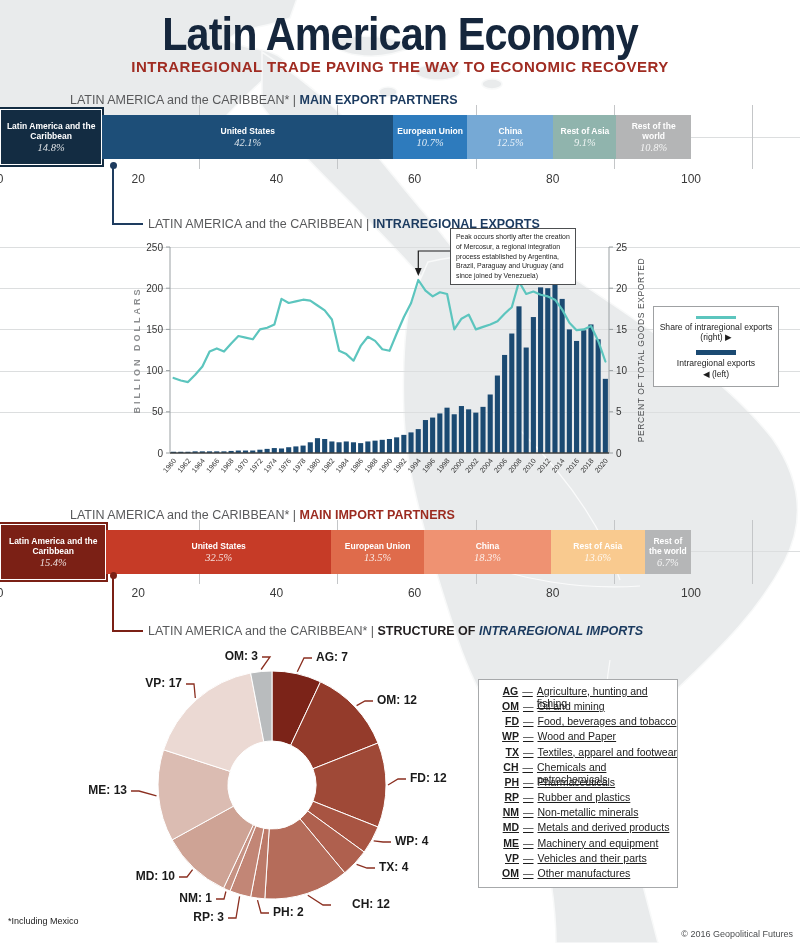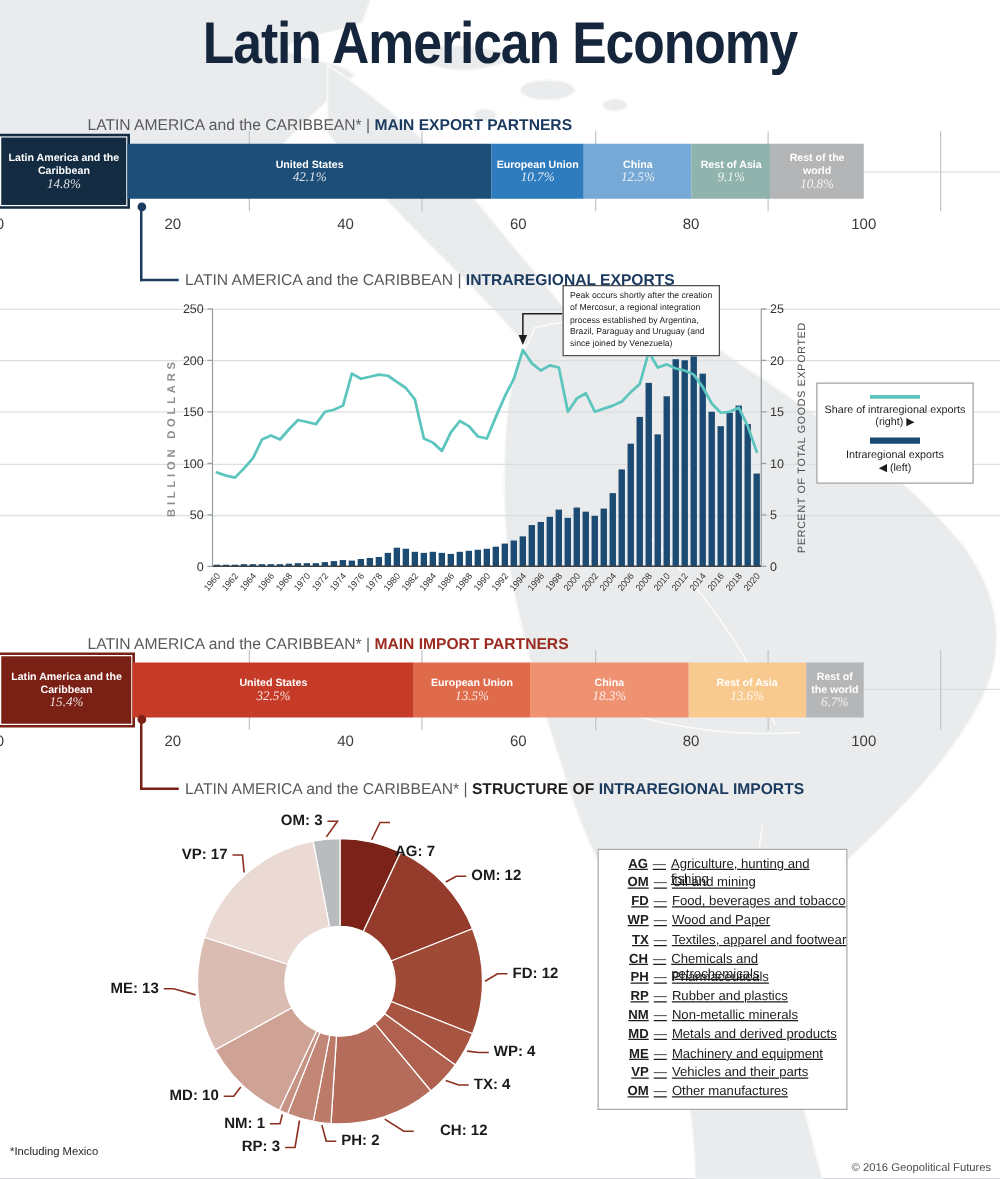--- a/index.html
+++ b/index.html
@@ -12,21 +12,21 @@
   
   .title{left:0;top:6px;width:800px;text-align:center;font-size:47px;font-weight:bold;color:#15263c;
          transform:scaleX(0.88);letter-spacing:-1px;}
   .subtitle{left:0;top:58px;width:800px;text-align:center;font-size:15px;font-weight:bold;color:#a02c22;letter-spacing:.5px;}
 
   
   .sechead{font-size:12.5px;color:#58595b;white-space:nowrap;}
   .sechead b{color:#1b3a5f;}
   .sechead .red{color:#9b2b20;}
   .sechead .blk{color:#231f20;}
-  .sechead .nav{color:#1b3a5f;}
+  .sechead .nav{color:#1b3a5f;font-style:italic;}
 
   
   .pwrap{left:62px;width:691px;}
   .pticks{height:64px;}
   .ptick{position:absolute;top:0;bottom:0;width:1px;background:#c4c6c8;}
   .pbar{position:absolute;left:0;right:0;height:44px;}
   .seg{position:absolute;top:0;height:100%;display:flex;flex-direction:column;align-items:center;justify-content:center;
        text-align:center;overflow:hidden;}
   .seg-name{font-size:8.5px;font-weight:bold;color:#fff;line-height:1.2;}
   .seg-pct{font-family:"Liberation Serif","DejaVu Serif",serif;font-style:italic;font-size:10.5px;color:rgba(255,255,255,.85);margin-top:1px;}
@@ -88,20 +88,21 @@
 
   <div class="gridline" style="top:137px"></div>
   <div class="gridline" style="top:247px"></div>
   <div class="gridline" style="top:288px"></div>
   <div class="gridline" style="top:329px"></div>
   <div class="gridline" style="top:371px"></div>
   <div class="gridline" style="top:412px"></div>
   <div class="gridline" style="top:551px"></div>
 
   <div class="z title">Latin American Economy</div>
+  <div class="z subtitle">INTRAREGIONAL TRADE PAVING THE WAY TO ECONOMIC RECOVERY</div>
 
   <div class="z sechead" style="left:70px;top:93px">
     <span>LATIN AMERICA and the CARIBBEAN*</span>
     <span>|</span>
     <b>MAIN EXPORT PARTNERS</b>
   </div>
   <div class="z pwrap pticks" id="export-ticks" style="top:105px">
       <div class="ptick" style="left: calc(20% - 1px);"></div>
       <div class="ptick" style="left: calc(40% - 1px);"></div>
       <div class="ptick" style="left: calc(60% - 1px);"></div>
@@ -440,21 +441,21 @@
       <div class="drow">
         <div class="code">OM</div>
         <div class="dash">—</div>
         <div class="name">Other manufactures</div>
       </div>
     </div>
 
   <div class="z foot" style="left:8px;top:916px">*Including Mexico</div>
   <div class="z copy" style="left:560px;top:929px;width:233px">© 2016 Geopolitical Futures</div>
 
-<div class="dlabel" style="top: 650px; left: 316px; margin-top: 24px;">AG: 7</div>
+<div class="dlabel" style="top: 650px; left: 316px;">AG: 7</div>
     <div class="dlabel" style="top: 693px; left: 377px;">OM: 12</div>
     <div class="dlabel" style="top: 771px; left: 410px;">FD: 12</div>
     <div class="dlabel" style="top: 834px; left: 395px;">WP: 4</div>
     <div class="dlabel" style="top: 860px; left: 379px;">TX: 4</div>
     <div class="dlabel" style="top: 897px; left: 352px;">CH: 12</div>
     <div class="dlabel" style="top: 905px; left: 273px;">PH: 2</div>
     <div class="dlabel" style="top: 910px; right: 576px;">RP: 3</div>
     <div class="dlabel" style="top: 891px; right: 588px;">NM: 1</div>
     <div class="dlabel" style="top: 869px; right: 625px;">MD: 10</div>
     <div class="dlabel" style="top: 783px; right: 673px;">ME: 13</div>

